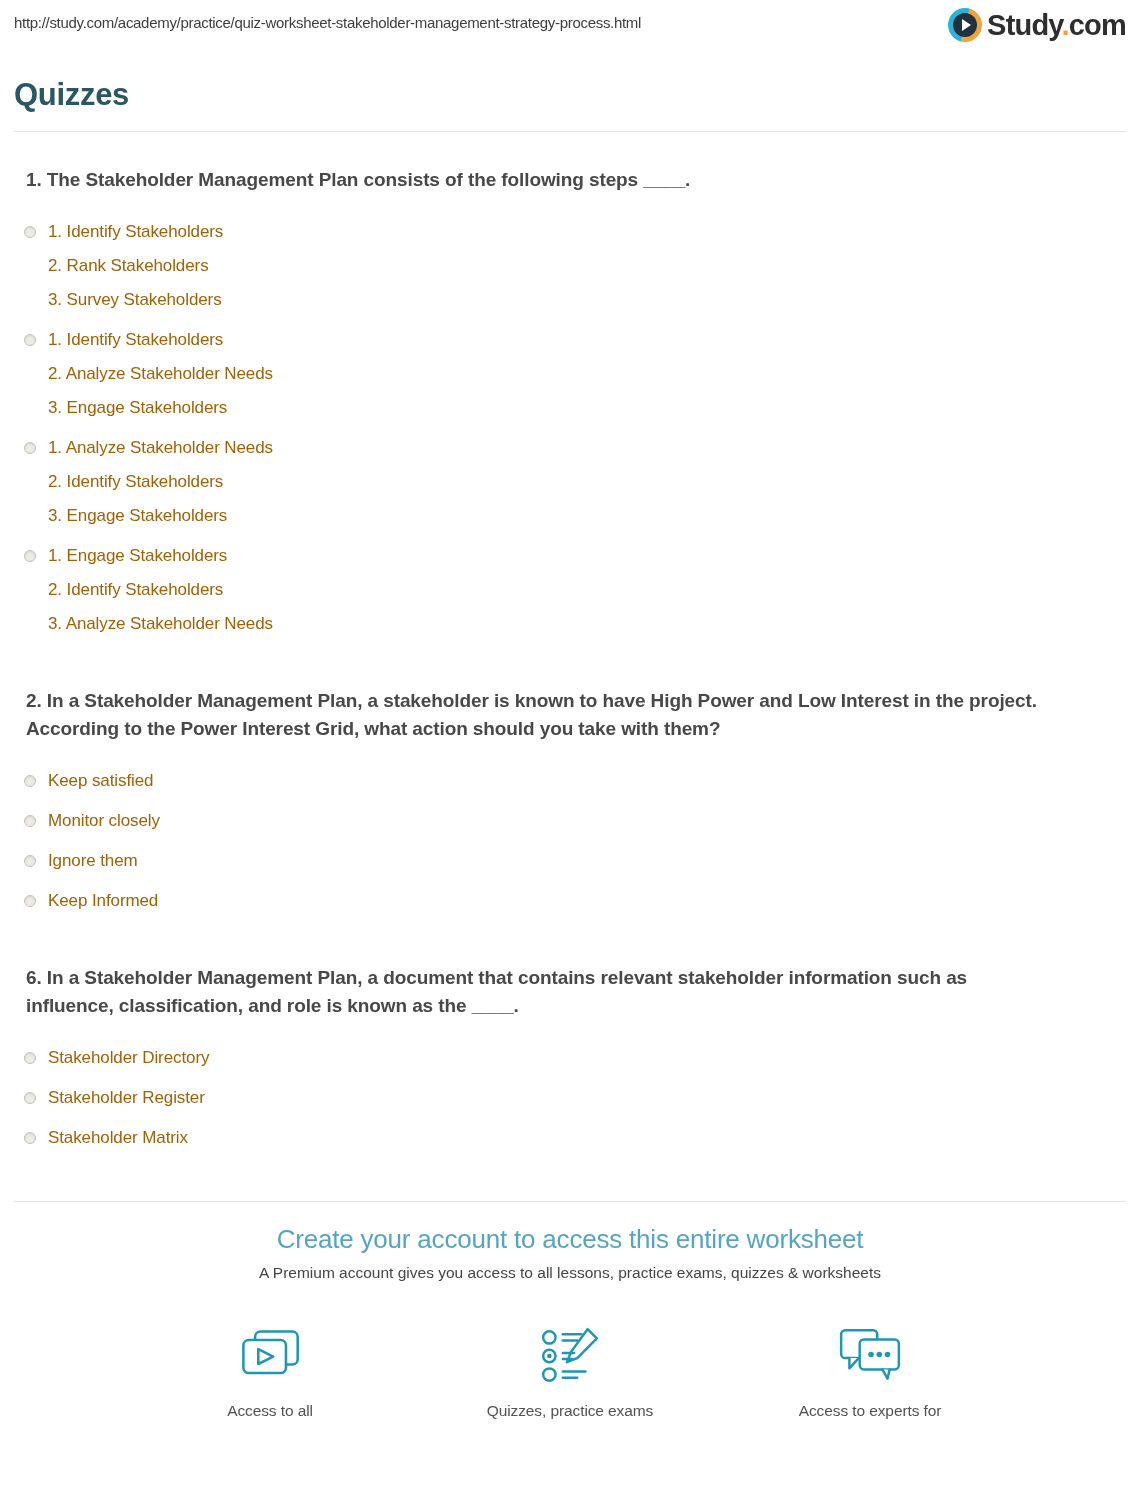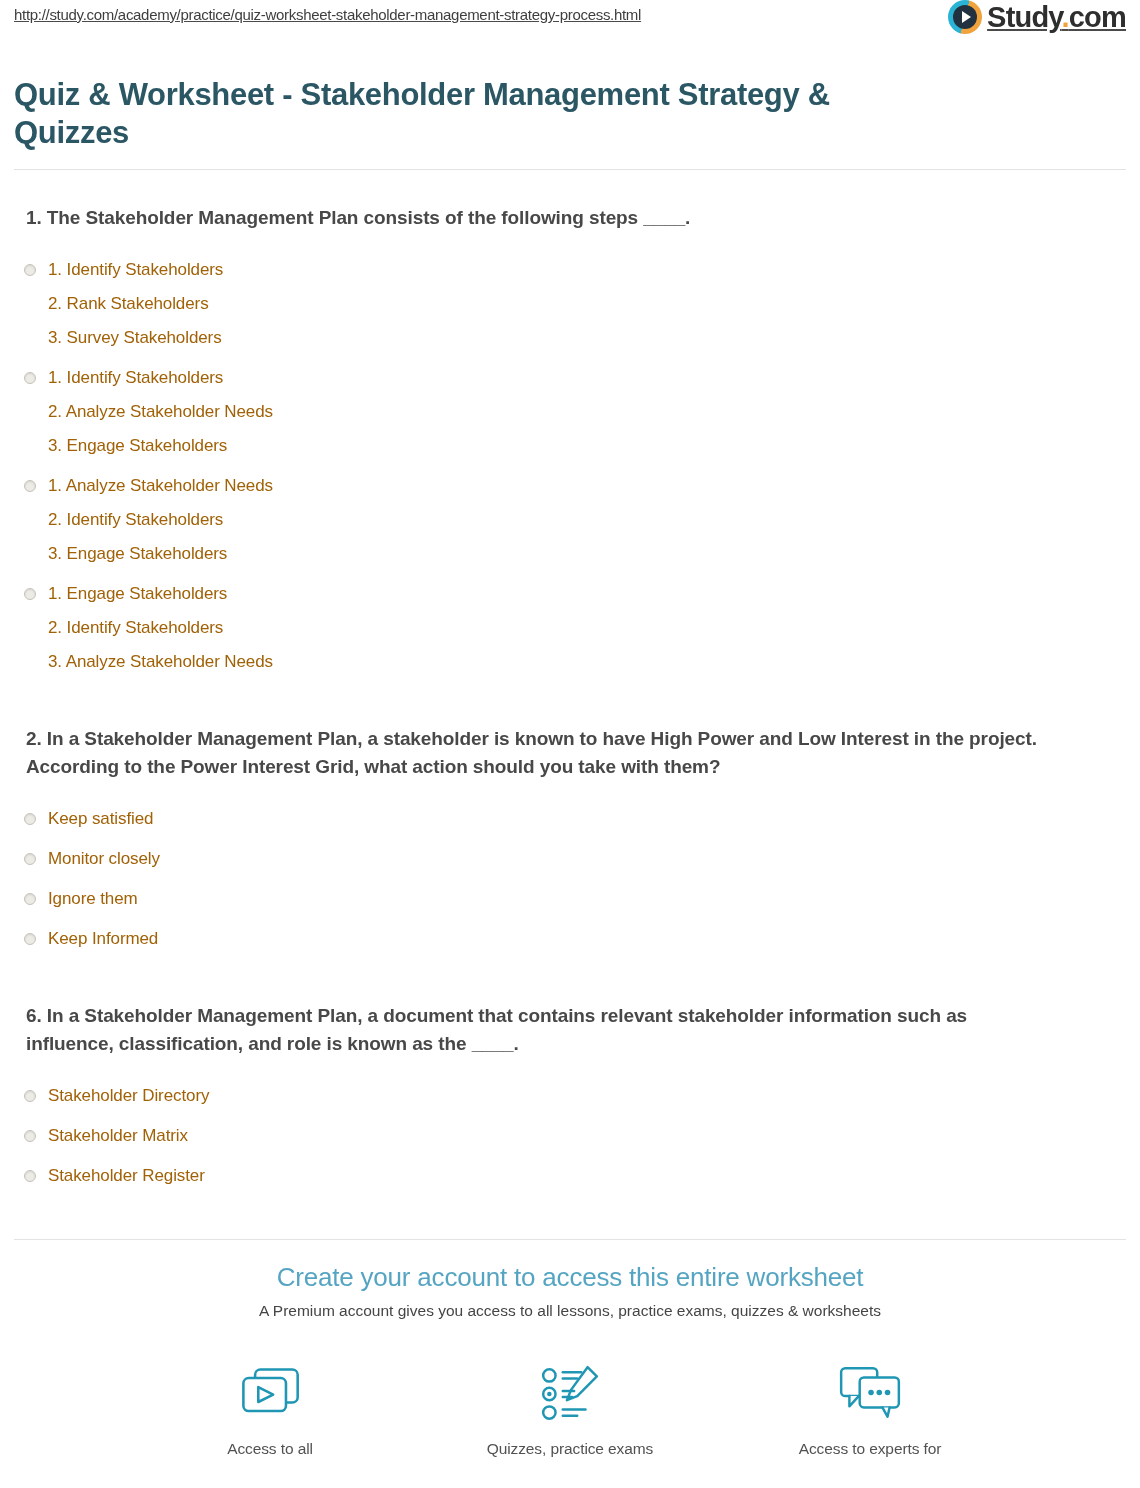--- a/index.html
+++ b/index.html
@@ -9,22 +9,22 @@
     font-family: "Liberation Sans", sans-serif;
     color: #4a4a4a;
   }
   .page { padding: 0 14px; }
 
   
   .header {
     display: flex;
     justify-content: space-between;
     align-items: flex-start;
+    padding-top: 8px;
     height: 52px;
-    text-decoration: underline;
   }
   .url {
     font-size: 15px;
     color: #3e3e3e;
     letter-spacing: -0.3px;
     padding-top: 6px;
   }
   .logo { display: flex; align-items: center; gap: 5px; cursor: pointer; }
   .logo-icon {
     width: 34px; height: 34px;
@@ -128,21 +128,20 @@
 
   <div class="header">
     <div class="url">http://study.com/academy/practice/quiz-worksheet-stakeholder-management-strategy-process.html</div>
     <div class="logo">
       <span class="logo-icon"></span>
       <span class="logo-text"><span>Study</span><span class="logo-dot">.</span><span>com</span></span>
     </div>
   </div>
 
   <h1 class="title">
-    <div>Quiz &amp; Worksheet - Stakeholder Management Strategy &amp;</div>
     <div>Quizzes</div>
   </h1>
   <hr class="divider">
 
   <div class="questions-wrap">
 
     <section class="question">
       <h2 class="q-text">
         <div>1. The Stakeholder Management Plan consists of the following steps ____.</div>
       </h2>
@@ -218,27 +217,27 @@
       </h2>
       <div class="option">
         <span class="radio"></span>
         <div class="option-lines">
           <div class="option-line">Stakeholder Directory</div>
         </div>
       </div>
       <div class="option">
         <span class="radio"></span>
         <div class="option-lines">
+          <div class="option-line">Stakeholder Register</div>
+        </div>
+      </div>
+      <div class="option">
+        <span class="radio"></span>
+        <div class="option-lines">
           <div class="option-line">Stakeholder Matrix</div>
-        </div>
-      </div>
-      <div class="option">
-        <span class="radio"></span>
-        <div class="option-lines">
-          <div class="option-line">Stakeholder Register</div>
         </div>
       </div>
     </section>
 
   </div>
 
   <hr class="divider">
 
   <div class="cta">
     <h3 class="cta-heading">Create your account to access this entire worksheet</h3>

